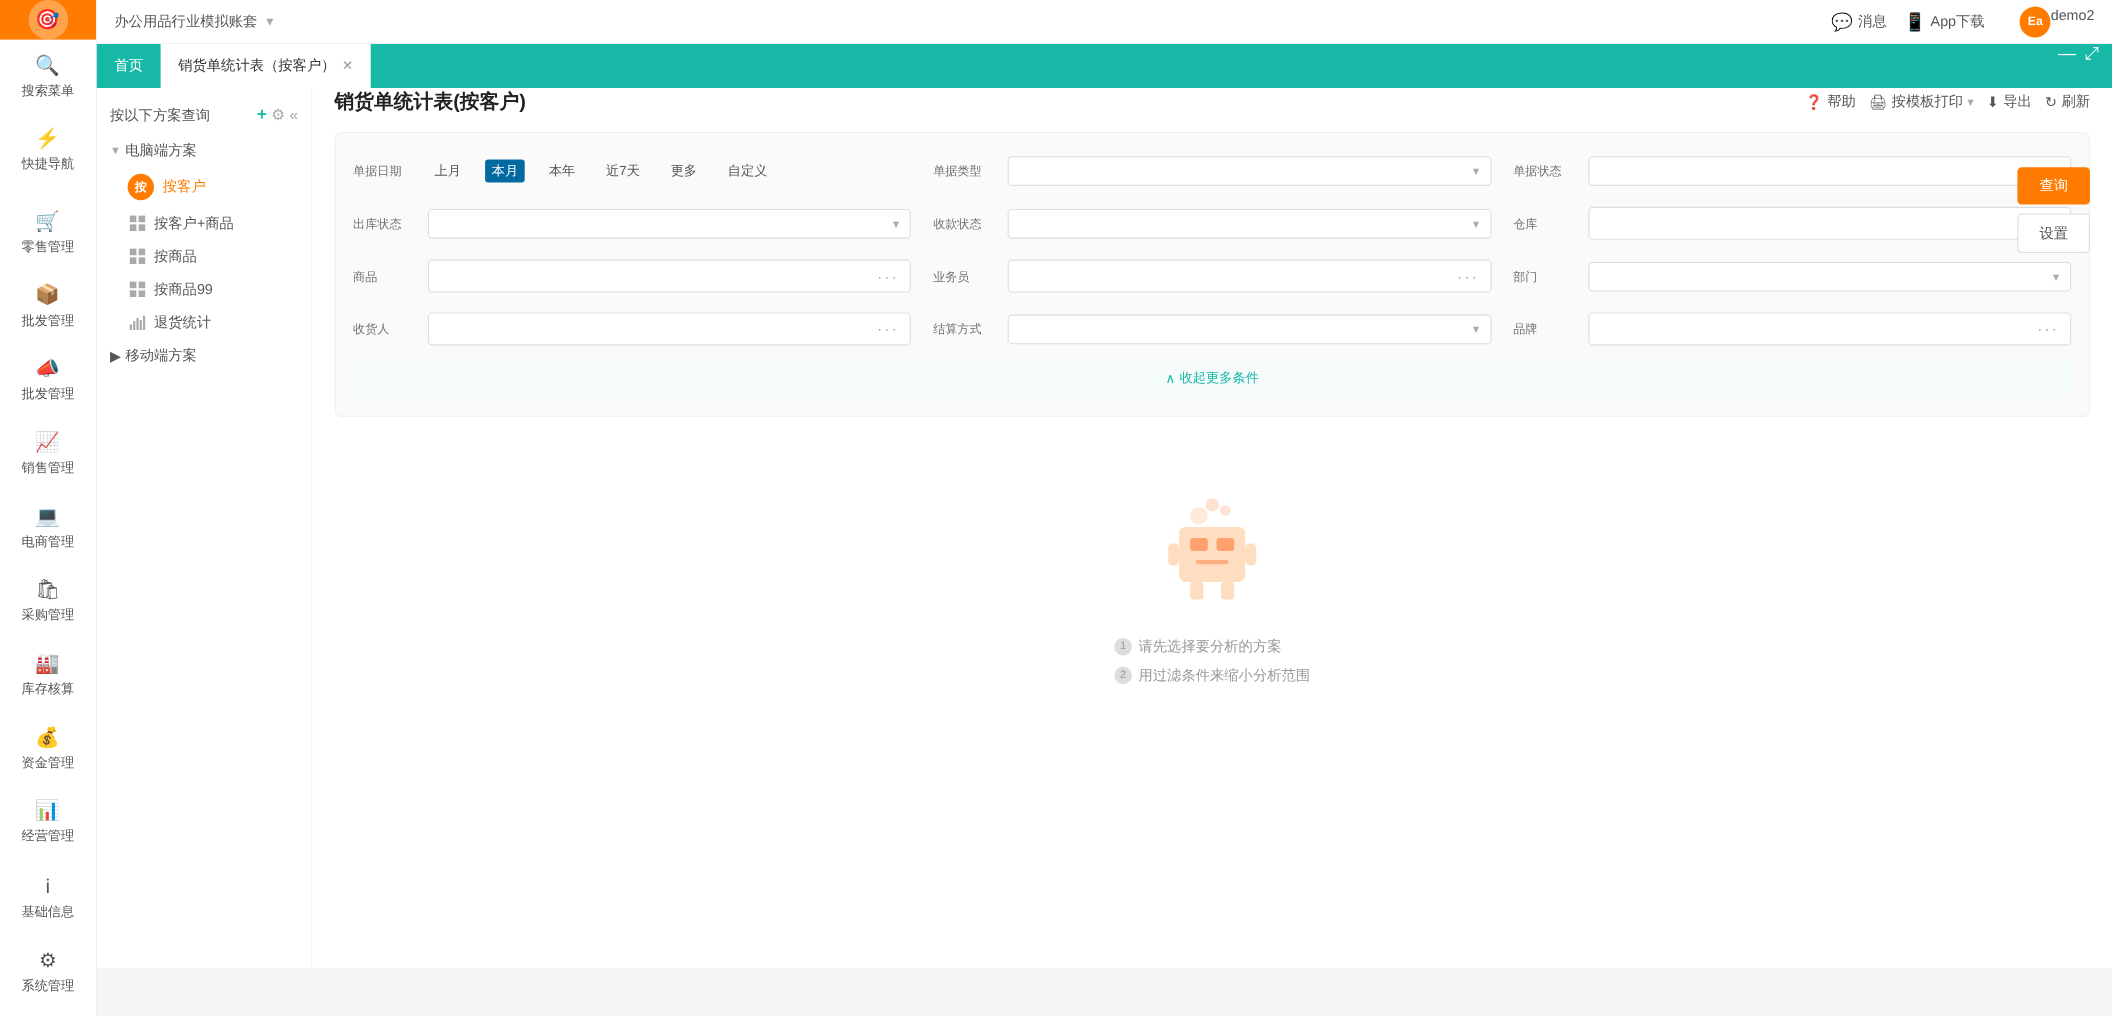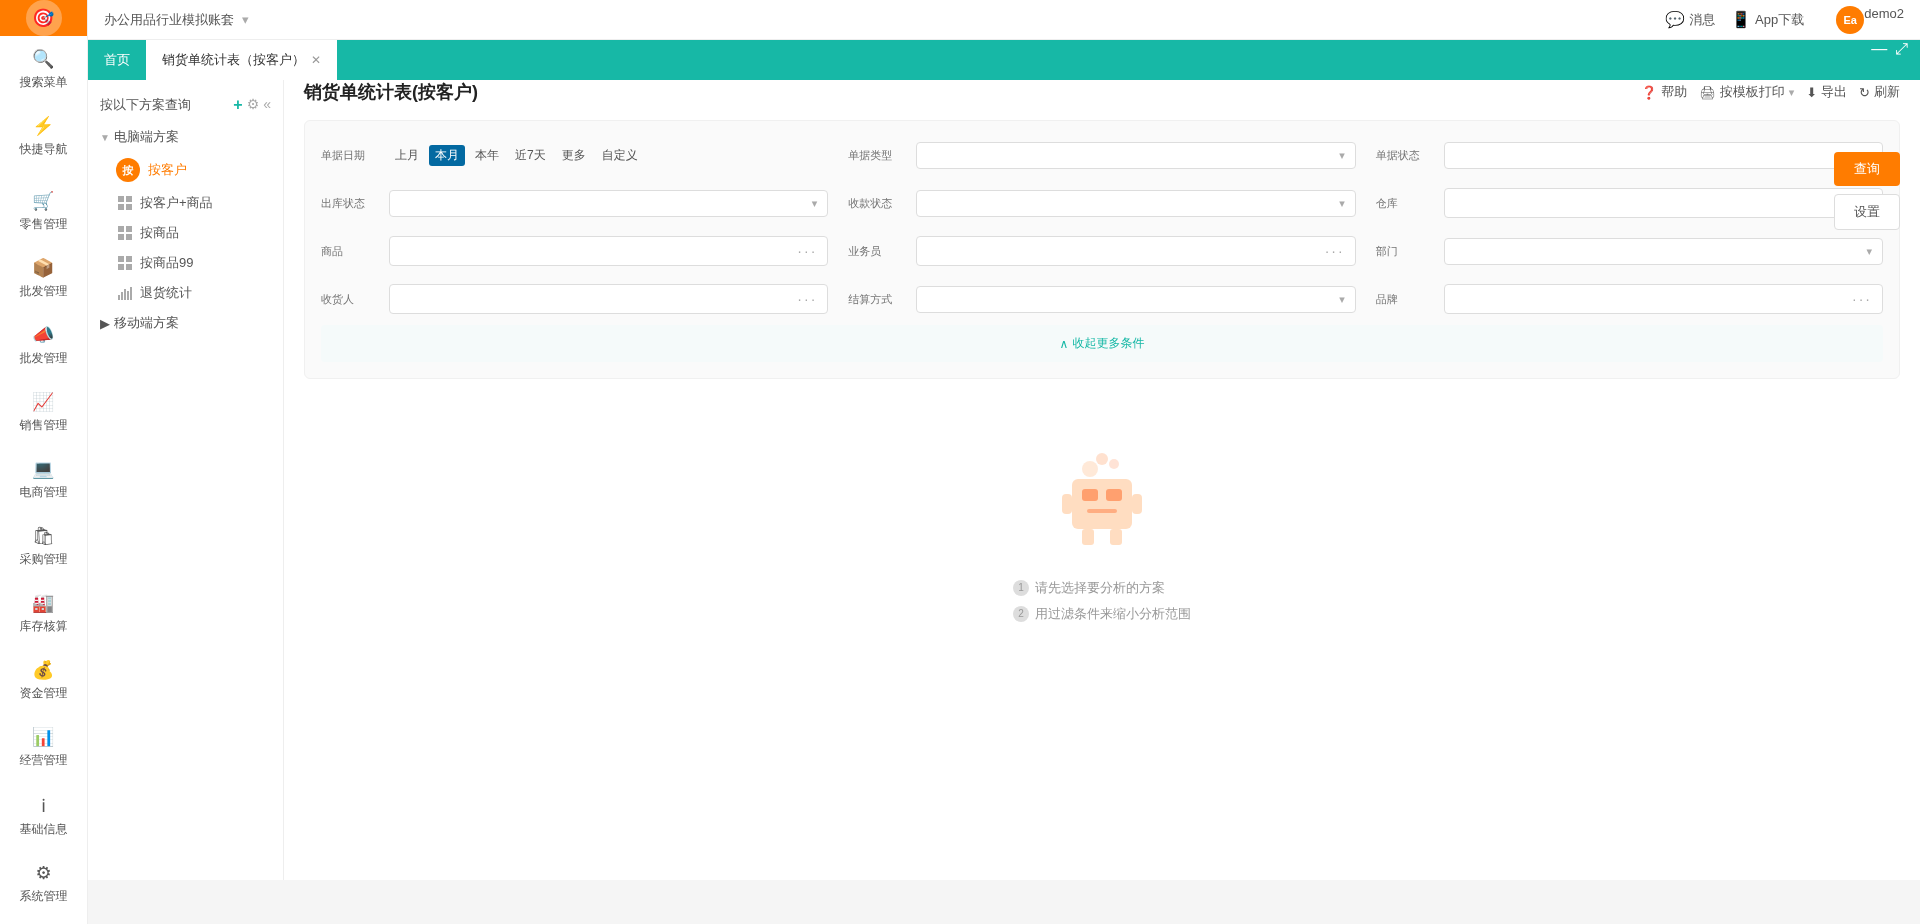--- a/index.html
+++ b/index.html
@@ -293,21 +293,21 @@
         </div>
       </div>
 
       <div class="filter-section">
 
         <div style="display:grid; grid-template-columns: 1fr 1fr 1fr; gap:12px 20px; margin-bottom:12px;">
 
           <div class="filter-row">
             <span class="filter-label">单据日期</span>
             <div class="filter-control">
-              <div style="display:flex;align-items:flex-end;gap:4px;flex-wrap:wrap;">
+              <div style="display:flex;align-items:flex-end;gap:16px;flex-wrap:wrap;">
                 <div class="date-tab">上月</div>
                 <div class="date-tab active" style="background:#0369a1;color:white;padding:2px 6px;border-radius:3px;font-size:12px;">本月</div>
                 <div class="date-tab">本年</div>
                 <div class="date-tab">近7天</div>
                 <div class="date-tab">更多</div>
                 <div class="date-tab">自定义</div>
               </div>
             </div>
           </div>
 

